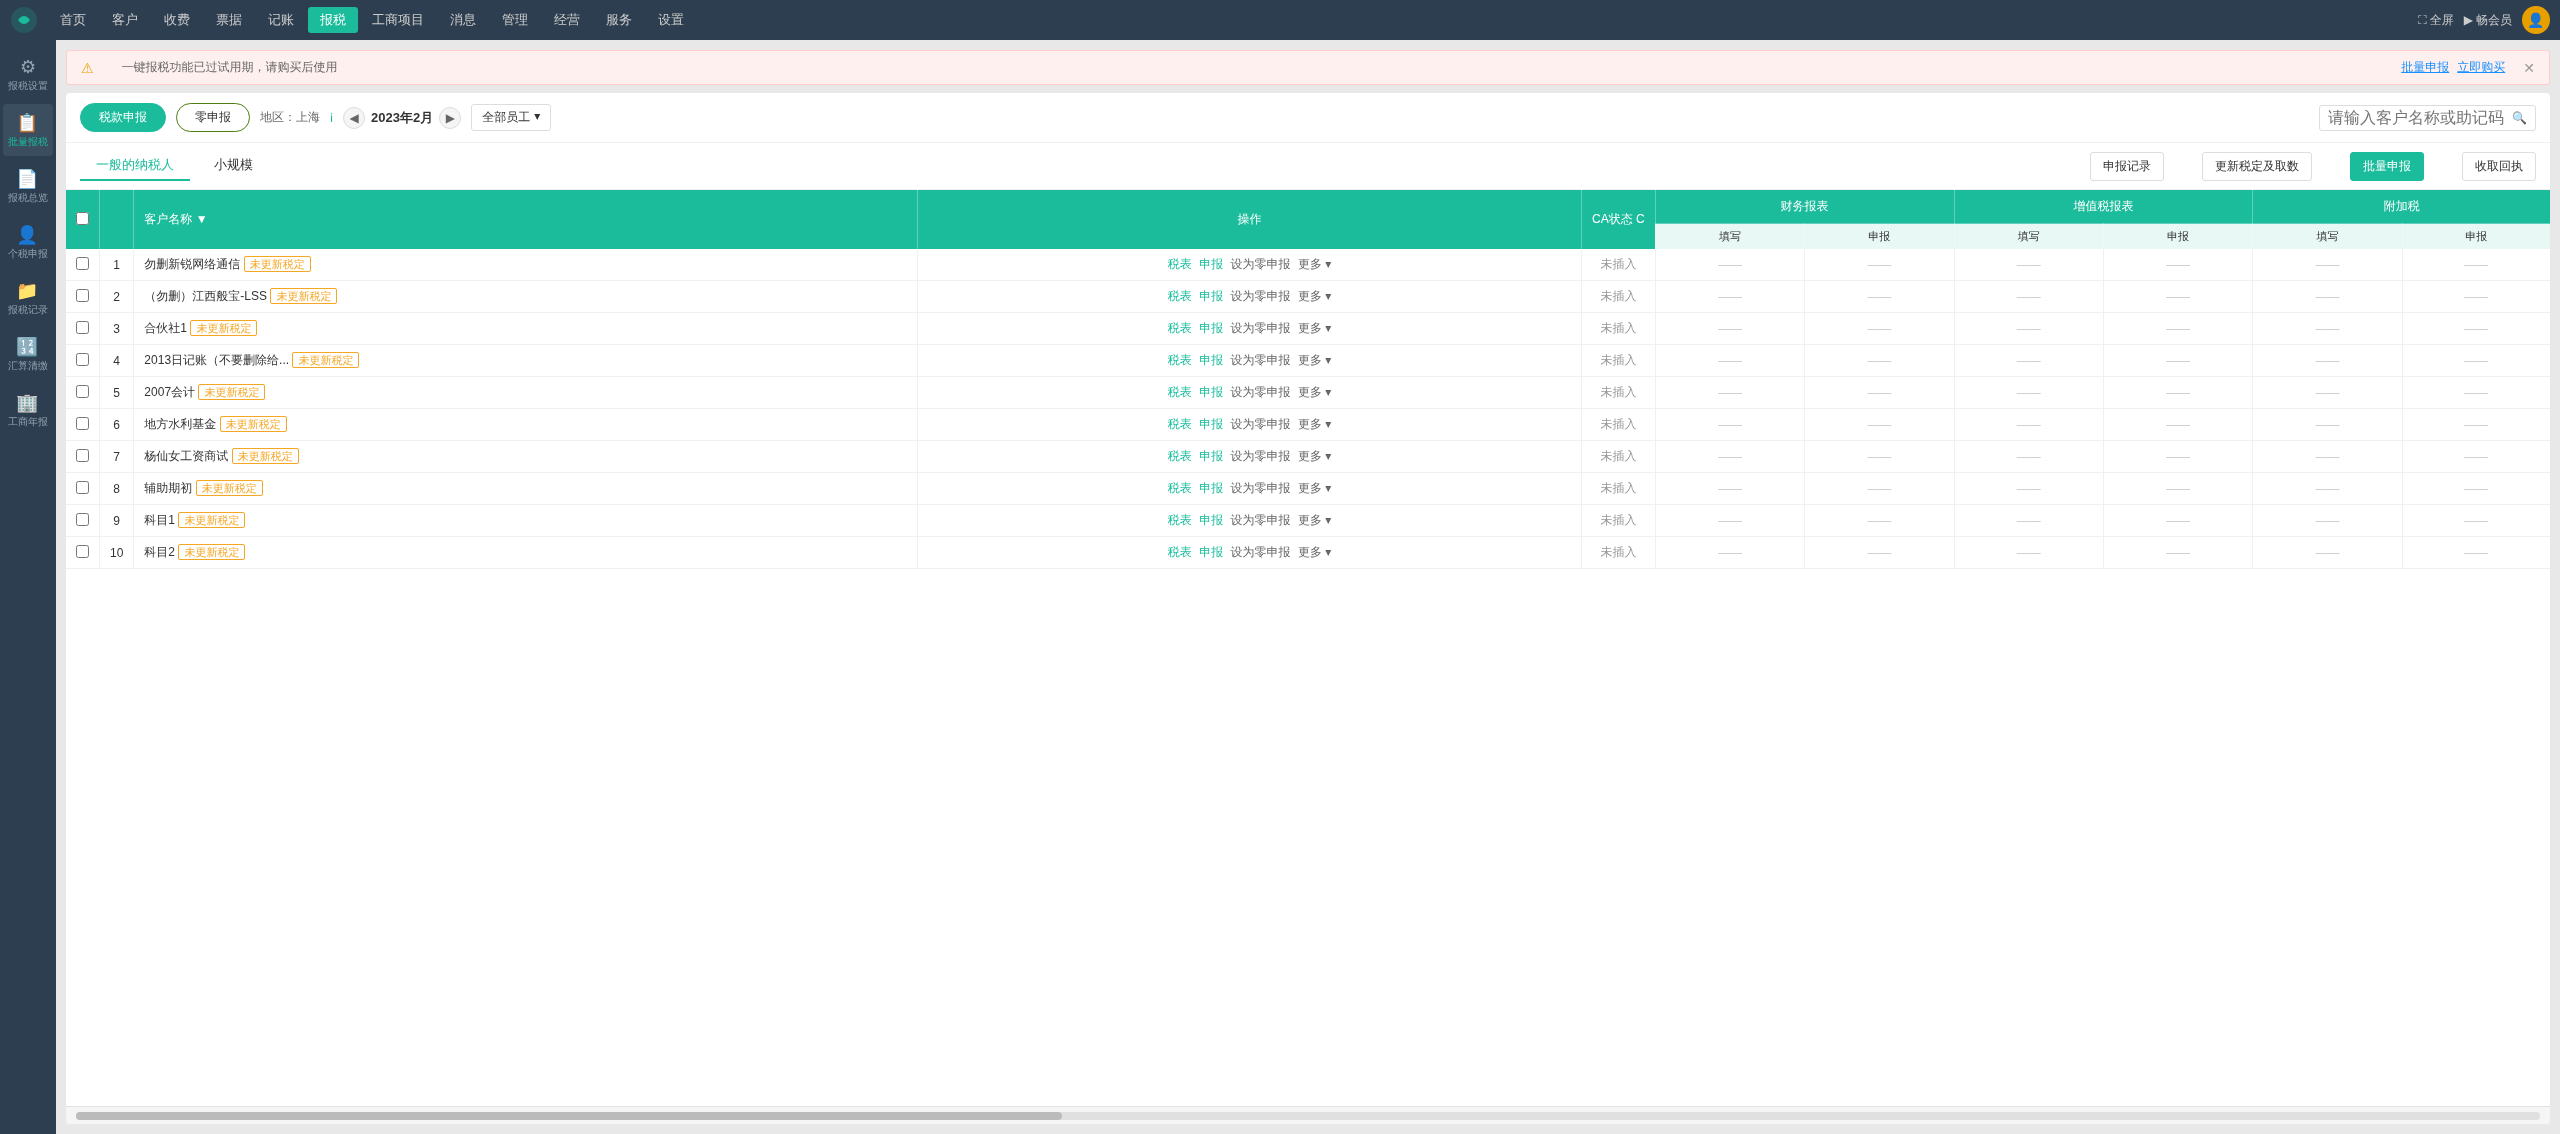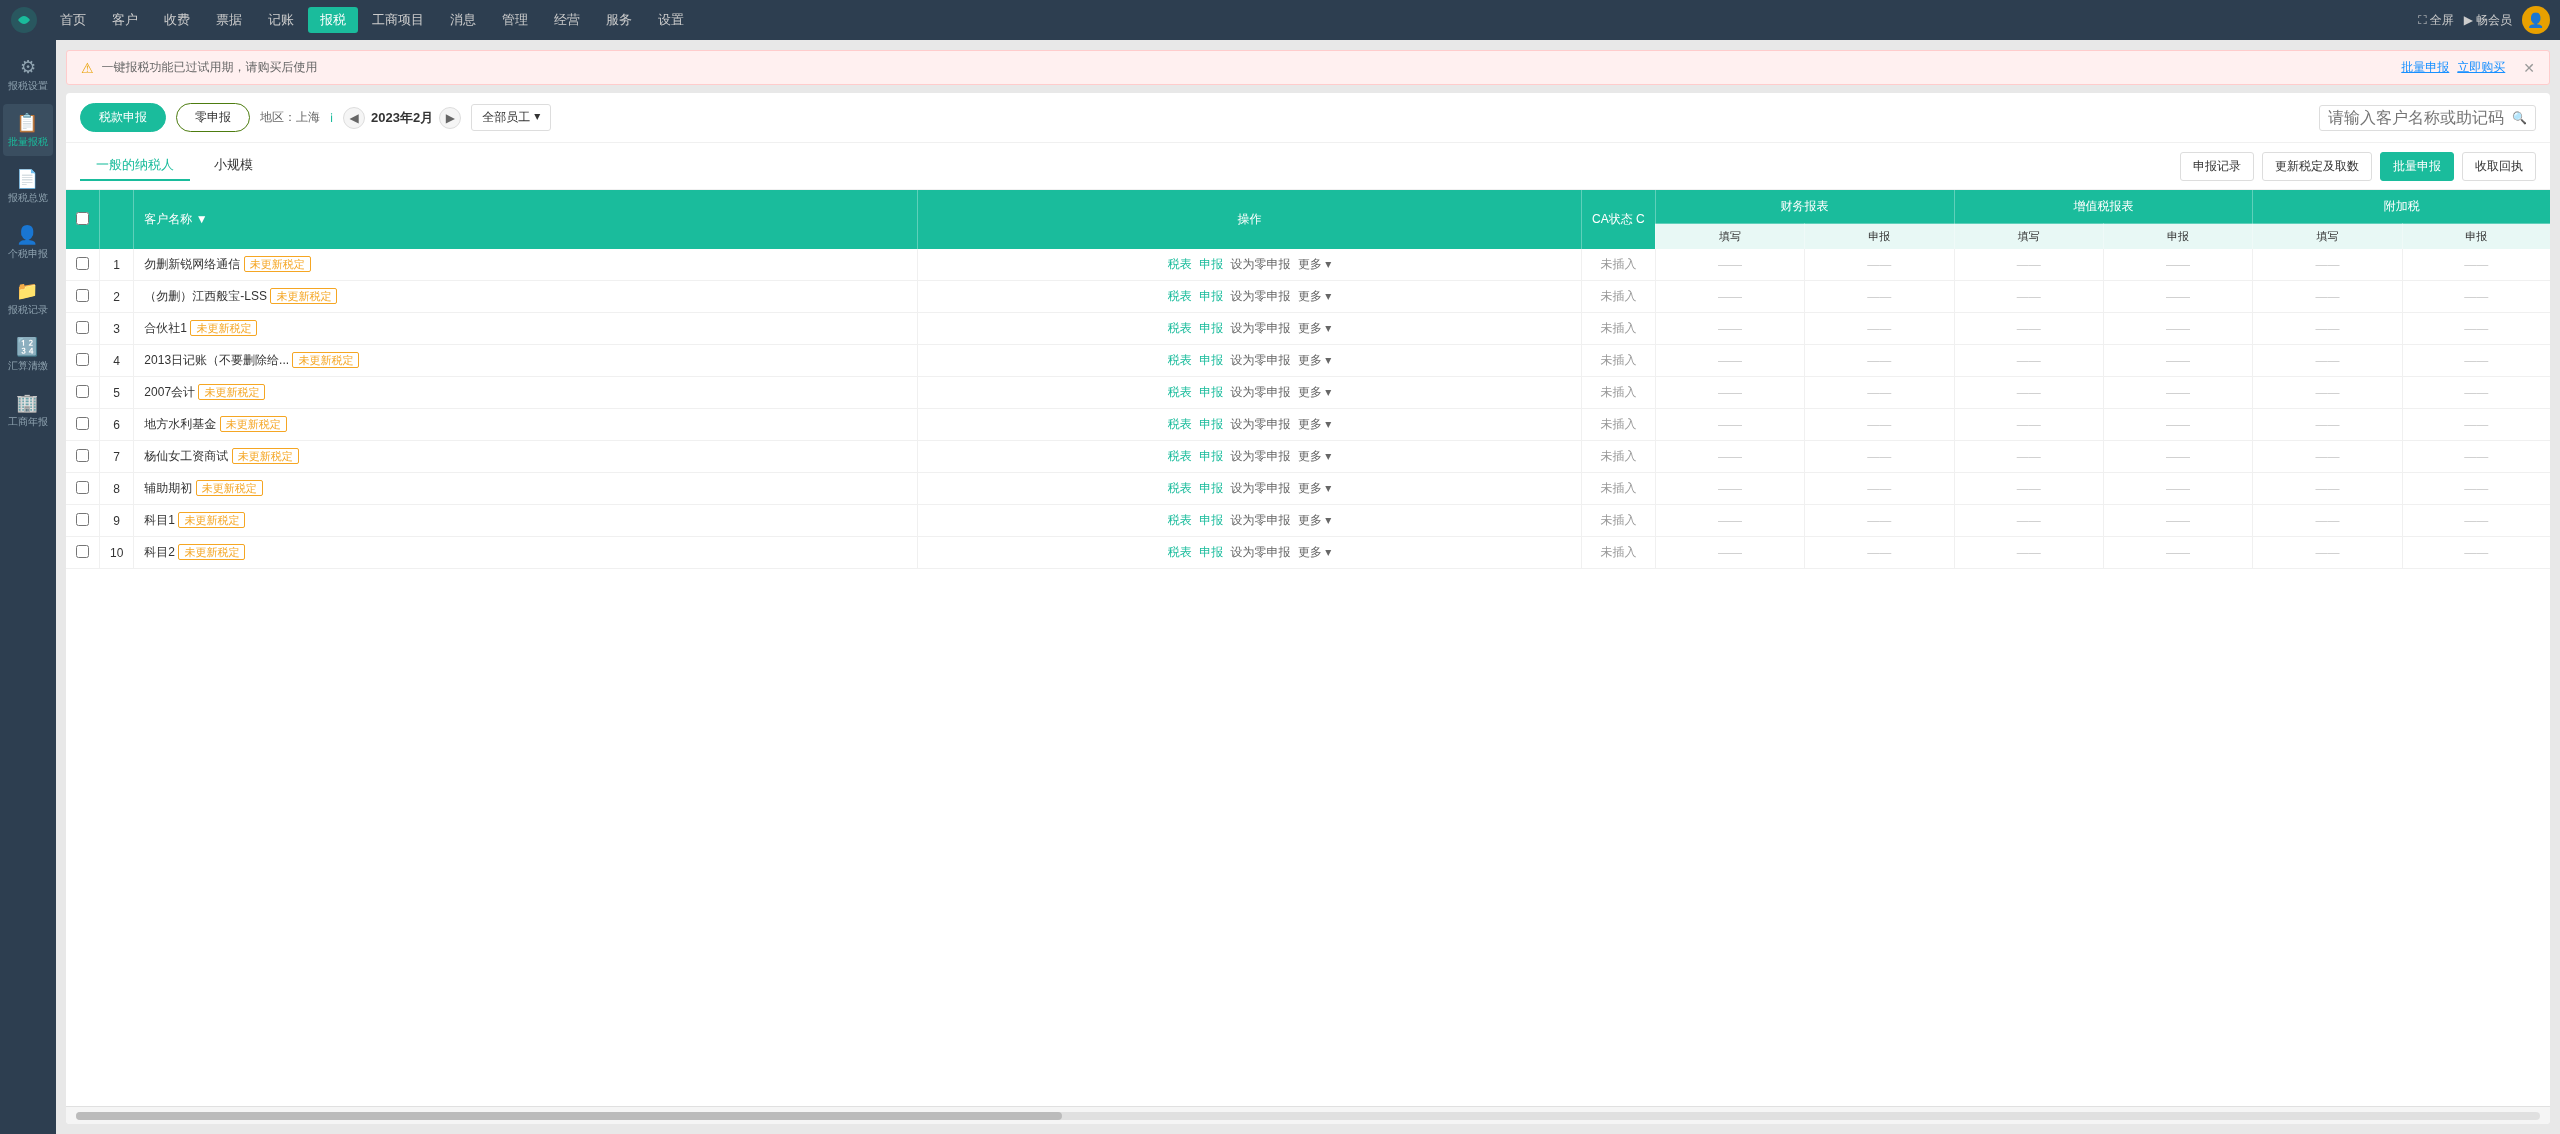--- a/index.html
+++ b/index.html
@@ -24,21 +24,21 @@
     .sidebar-item.active { background: #3a4e60; color: #1abc9c; }
     .sidebar-item-icon { font-size: 18px; margin-bottom: 2px; }
     .sidebar-item-label { font-size: 10px; line-height: 1.2; }
 
     
     .content { flex: 1; display: flex; flex-direction: column; overflow: hidden; background: #e8e8e8; padding: 10px; }
 
     
     .banner { background: #fff0f0; border: 1px solid #ffcccc; padding: 8px 14px; display: flex; align-items: center; gap: 8px; margin-bottom: 8px; border-radius: 3px; font-size: 12px; color: #666; }
     .banner-icon { color: #e8a000; font-size: 14px; }
-    .banner-text { flex: 1; }
+    .banner-text { flex: 1; margin-left: 20px; }
     .banner-link { color: #1890ff; cursor: pointer; text-decoration: underline; }
     .banner-close { cursor: pointer; color: #999; margin-left: 10px; font-size: 14px; }
 
     
     .panel { background: #fff; border-radius: 4px; flex: 1; display: flex; flex-direction: column; overflow: hidden; padding: 0; }
 
     
     .panel-topbar { display: flex; align-items: center; padding: 10px 14px; gap: 10px; border-bottom: 1px solid #f0f0f0; flex-wrap: wrap; }
     .tab-btn { padding: 5px 18px; border-radius: 20px; border: 1px solid #4d7c0f; background: #fff; cursor: pointer; font-size: 12px; color: #333; }
     .tab-btn.active { background: #1abc9c; color: #fff; border-color: #1abc9c; }
@@ -49,21 +49,21 @@
     .staff-select { padding: 4px 10px; border: 1px solid #ddd; border-radius: 3px; font-size: 12px; color: #333; cursor: pointer; display: flex; align-items: flex-start; gap: 4px; }
     .search-box { display: flex; align-items: center; border: 1px solid #ddd; border-radius: 3px; padding: 3px 8px; gap: 4px; margin-left: auto; }
     .search-box input { border: none; outline: none; font-size: 16px; width: 180px; color: #999; }
     .search-icon { color: #999; cursor: pointer; }
 
     
     .action-bar { display: flex; align-items: center; padding: 8px 14px; gap: 8px; border-bottom: 1px solid #f0f0f0; }
     .type-tab { padding: 5px 16px; border-bottom: 2px solid transparent; cursor: pointer; font-size: 13px; color: #333; }
     .type-tab.active { color: #1abc9c; border-bottom: 2px solid #1abc9c; }
     .action-btns { margin-left: auto; display: flex; gap: 8px; }
-    .action-btn { padding: 5px 12px; border: 1px solid #ddd; border-radius: 3px; cursor: pointer; font-size: 12px; background: #fff; color: #333; }
+    .action-btn { padding: 5px 12px; border: 1px solid #ddd; border-radius: 3px; cursor: pointer; font-size: 12px; background: #fff; color: #333; margin-left: 30px; }
     .action-btn.primary { background: #1abc9c; color: #fff; border-color: #1abc9c; }
     .action-btn.outline { background: #fff; color: #333; border-color: #ddd; }
 
     
     .table-wrapper { flex: 1; overflow: auto; }
     table { width: 100%; border-collapse: collapse; font-size: 12px; }
     thead tr { background: #1abc9c; color: #fff; }
     thead th { padding: 8px 10px; text-align: center; font-weight: normal; border-right: 1px solid rgba(255,255,255,0.3); white-space: nowrap; }
     thead th:last-child { border-right: none; }
     tbody tr { border-bottom: 1px solid #f0f0f0; }

